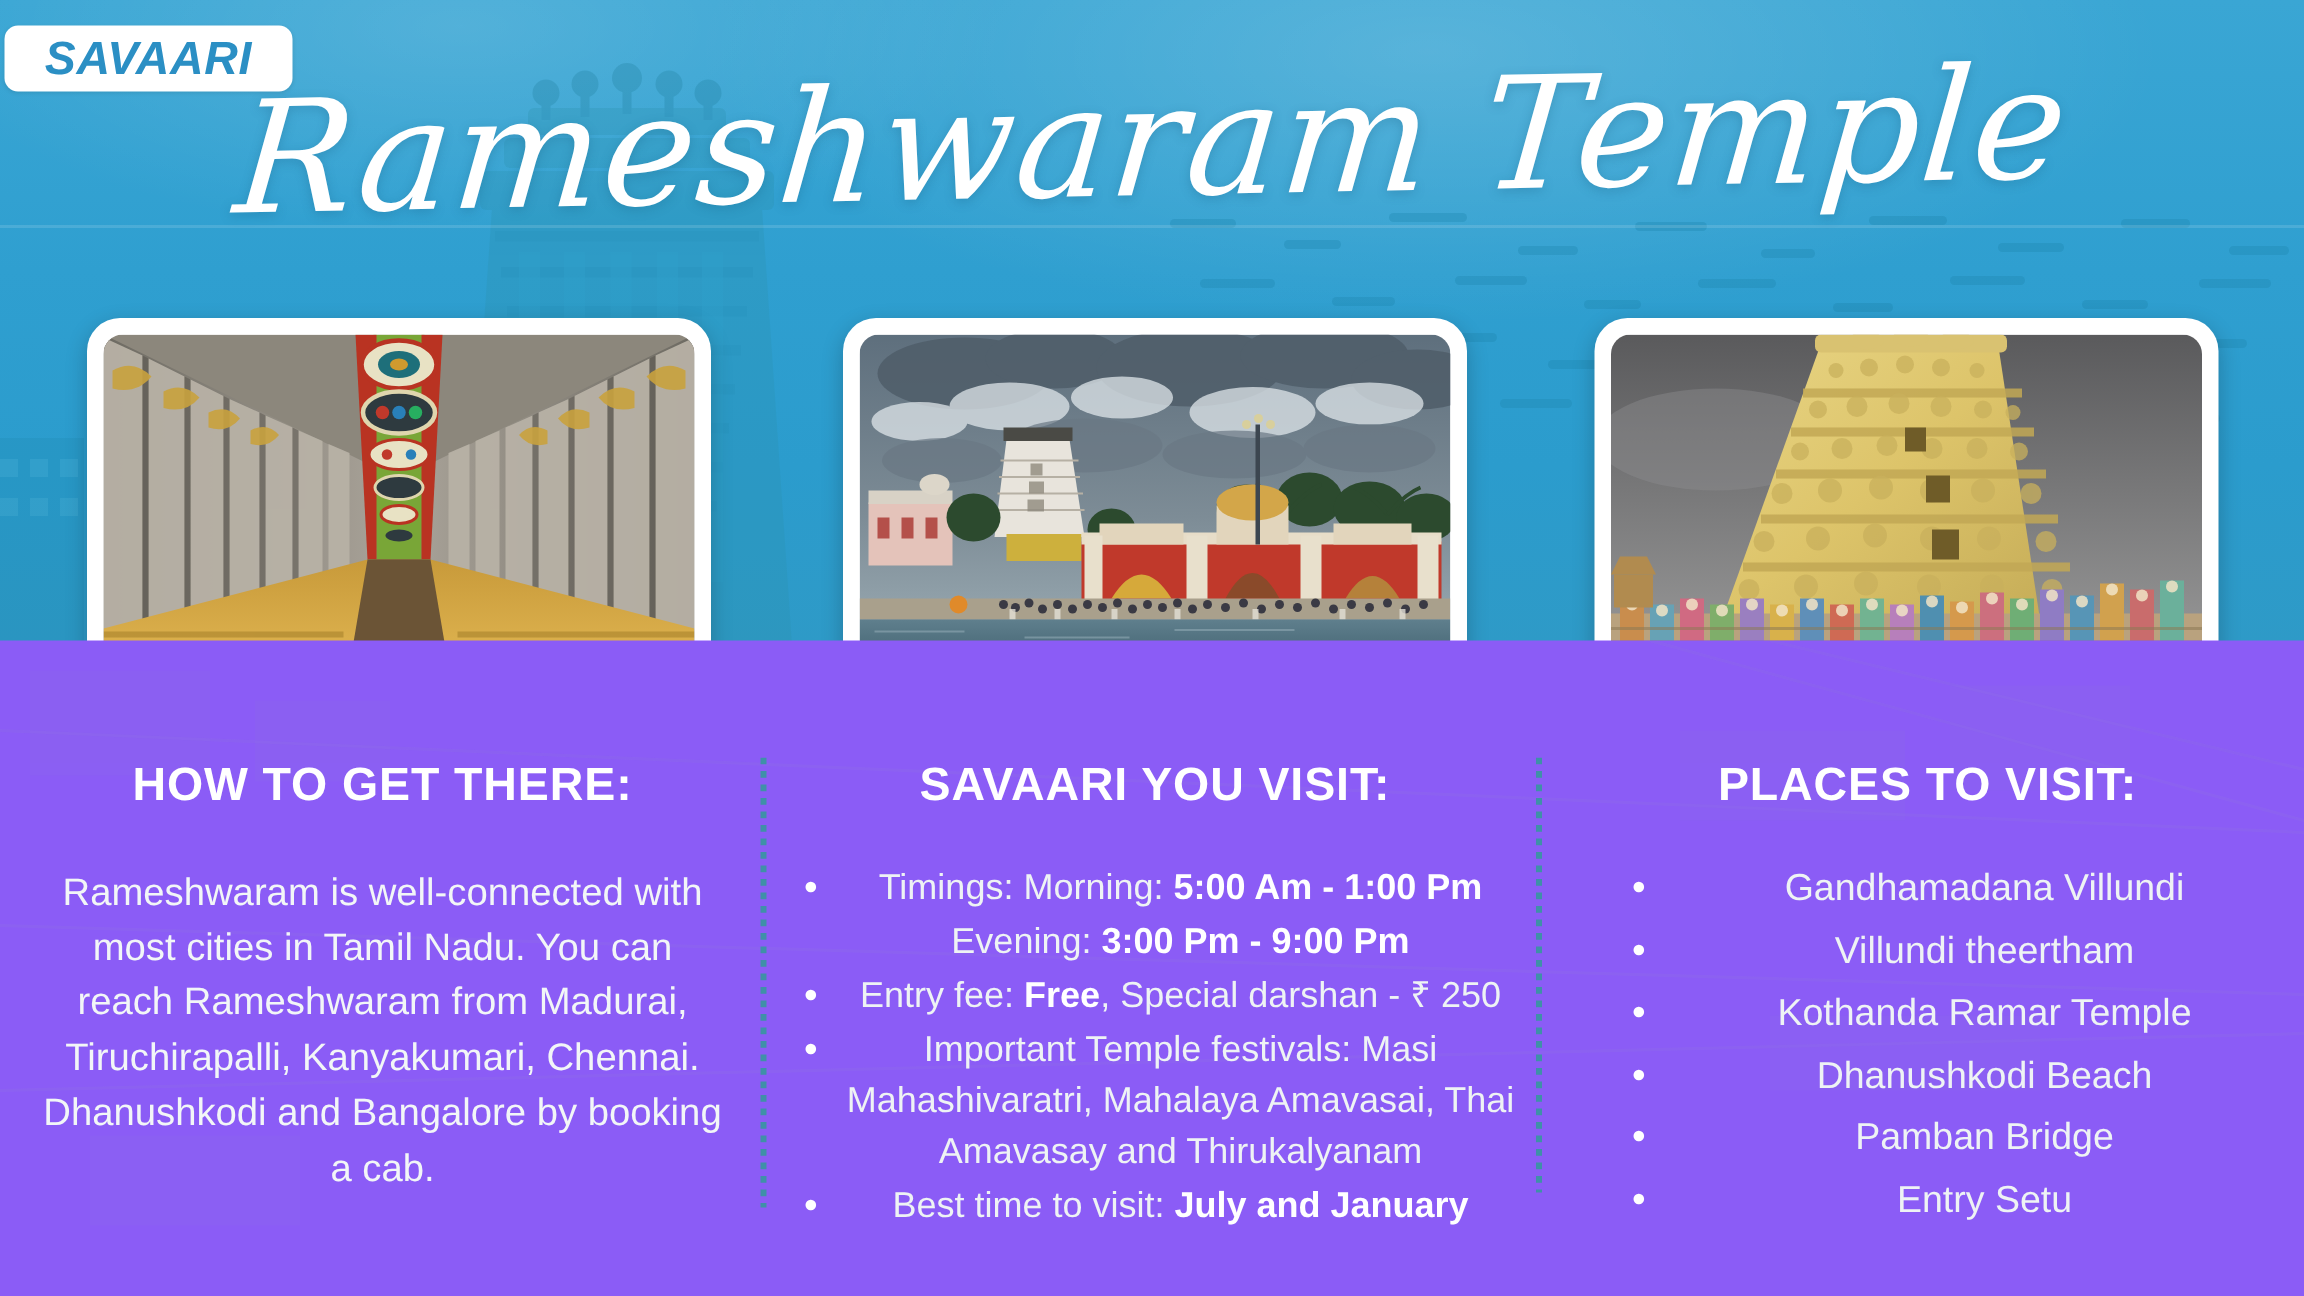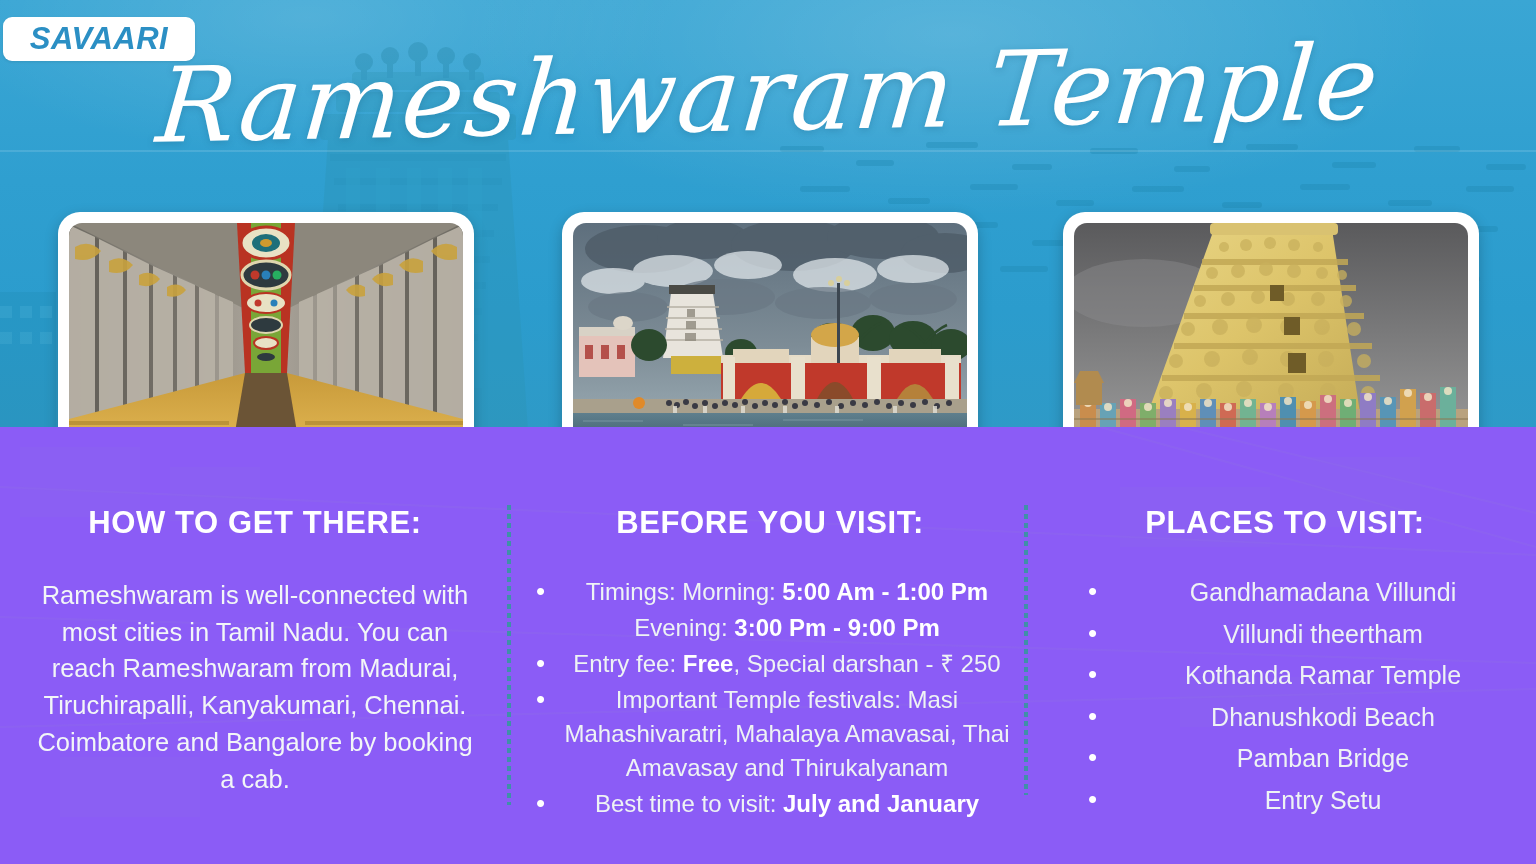--- a/index.html
+++ b/index.html
@@ -647,27 +647,27 @@
           <rect x="170" y="40" width="90" height="54"></rect>
         <rect x="1120" y="60" width="150" height="60"></rect>
           <rect x="1300" y="30" width="120" height="70"></rect>
         <rect x="1180" y="250" width="180" height="50"></rect>
           <rect x="60" y="330" width="140" height="60"></rect>
       </g>
     </svg>
 
     <div class="col col-1">
       <h2>HOW TO GET THERE:</h2>
-      <p class="para">Rameshwaram is well-connected with most cities in Tamil Nadu. You can reach Rameshwaram from Madurai, Tiruchirapalli,  Kanyakumari, Chennai. Coimbatore and Bangalore by booking a cab.</p>
+      <p class="para">Rameshwaram is well-connected with most cities in Tamil Nadu. You can reach Rameshwaram from Madurai, Tiruchirapalli,  Kanyakumari, Chennai. Dhanushkodi and Bangalore by booking a cab.</p>
     </div>
 
     <div class="divider d1"></div>
 
     <div class="col col-2">
-      <h2>BEFORE YOU VISIT:</h2>
+      <h2>SAVAARI YOU VISIT:</h2>
       <ul class="blist" id="visit-list">
           <li class="bullet"><span>Timings: Morning: </span><span class="b">5:00 Am - 1:00 Pm</span></li>
           <li class="nob"><span>Evening: </span><span class="b">3:00 Pm - 9:00 Pm</span></li>
           <li class="bullet"><span>Entry fee: </span><span class="b">Free</span><span>, Special darshan - ₹ 250</span></li>
           <li class="bullet"><span>Important Temple festivals: Masi Mahashivaratri, Mahalaya Amavasai, Thai Amavasay and Thirukalyanam</span></li>
           <li class="bullet"><span>Best time to visit: </span><span class="b">July and January</span></li>
         </ul>
     </div>
 
     <div class="divider d2"></div>

